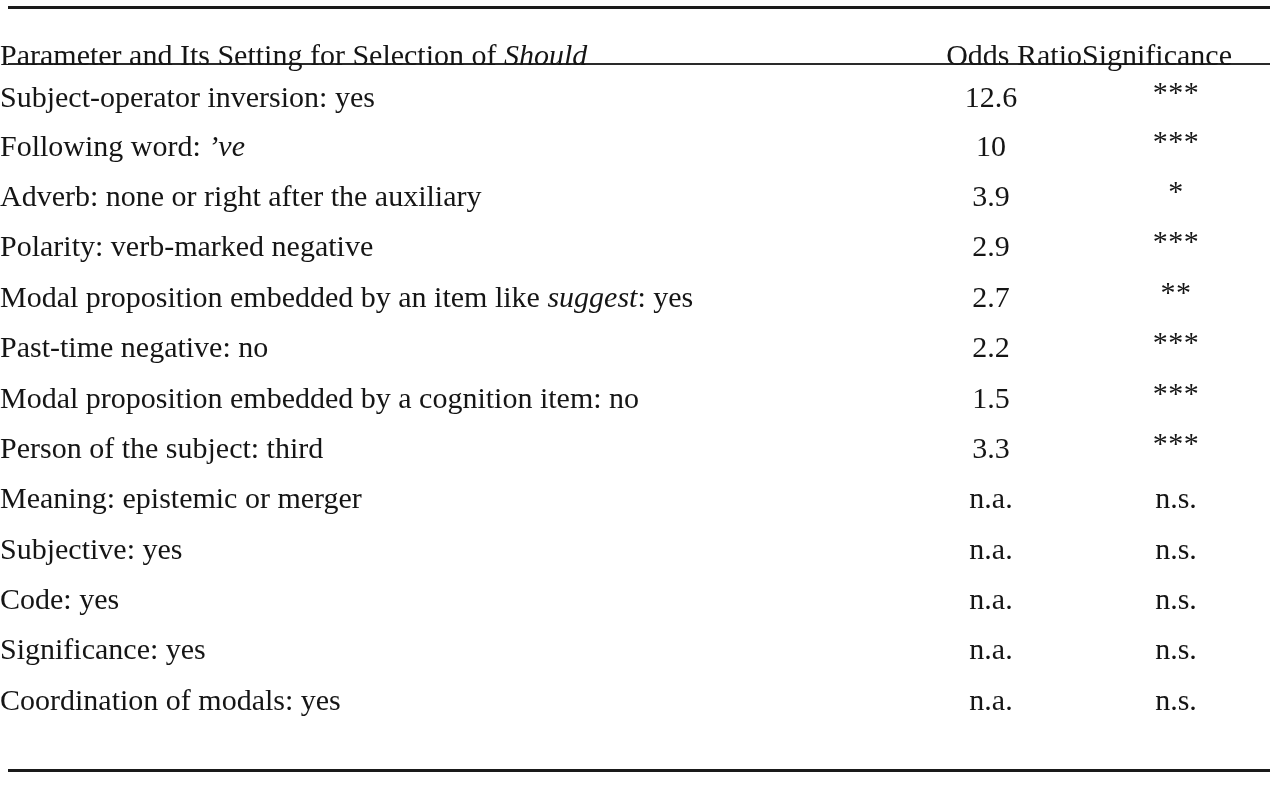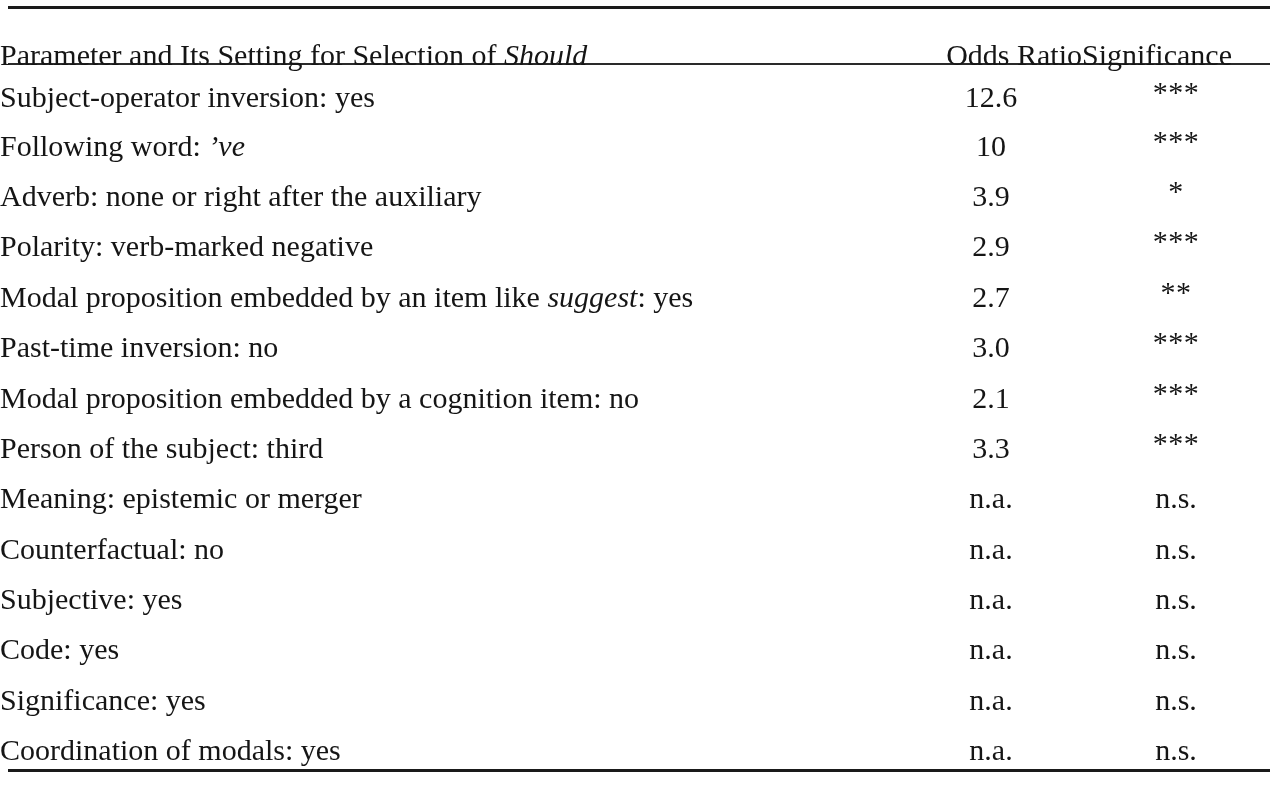--- a/index.html
+++ b/index.html
@@ -131,41 +131,36 @@
           <td class="c-param-cell"><span>Polarity: verb-marked negative</span></td>
           <td class="c-odds-cell">2.9</td>
           <td class="c-sig-cell"><span class="stars">***</span></td>
         </tr>
         <tr>
           <td class="c-param-cell"><span>Modal proposition embedded by an item like </span><span class="it">suggest</span><span>: yes</span></td>
           <td class="c-odds-cell">2.7</td>
           <td class="c-sig-cell"><span class="stars">**</span></td>
         </tr>
         <tr>
-          <td class="c-param-cell"><span>Past-time inversion: no</span></td>
-          <td class="c-odds-cell">3.0</td>
+          <td class="c-param-cell"><span>Past-time negative: no</span></td>
+          <td class="c-odds-cell">2.2</td>
           <td class="c-sig-cell"><span class="stars">***</span></td>
         </tr>
         <tr>
           <td class="c-param-cell"><span>Modal proposition embedded by a cognition item: no</span></td>
-          <td class="c-odds-cell">2.1</td>
+          <td class="c-odds-cell">1.5</td>
           <td class="c-sig-cell"><span class="stars">***</span></td>
         </tr>
         <tr>
           <td class="c-param-cell"><span>Person of the subject: third</span></td>
           <td class="c-odds-cell">3.3</td>
           <td class="c-sig-cell"><span class="stars">***</span></td>
         </tr>
         <tr>
           <td class="c-param-cell"><span>Meaning: epistemic or merger</span></td>
-          <td class="c-odds-cell">n.a.</td>
-          <td class="c-sig-cell"><span class="sig-text">n.s.</span></td>
-        </tr>
-        <tr>
-          <td class="c-param-cell"><span>Counterfactual: no</span></td>
           <td class="c-odds-cell">n.a.</td>
           <td class="c-sig-cell"><span class="sig-text">n.s.</span></td>
         </tr>
         <tr>
           <td class="c-param-cell"><span>Subjective: yes</span></td>
           <td class="c-odds-cell">n.a.</td>
           <td class="c-sig-cell"><span class="sig-text">n.s.</span></td>
         </tr>
         <tr>
           <td class="c-param-cell"><span>Code: yes</span></td>

